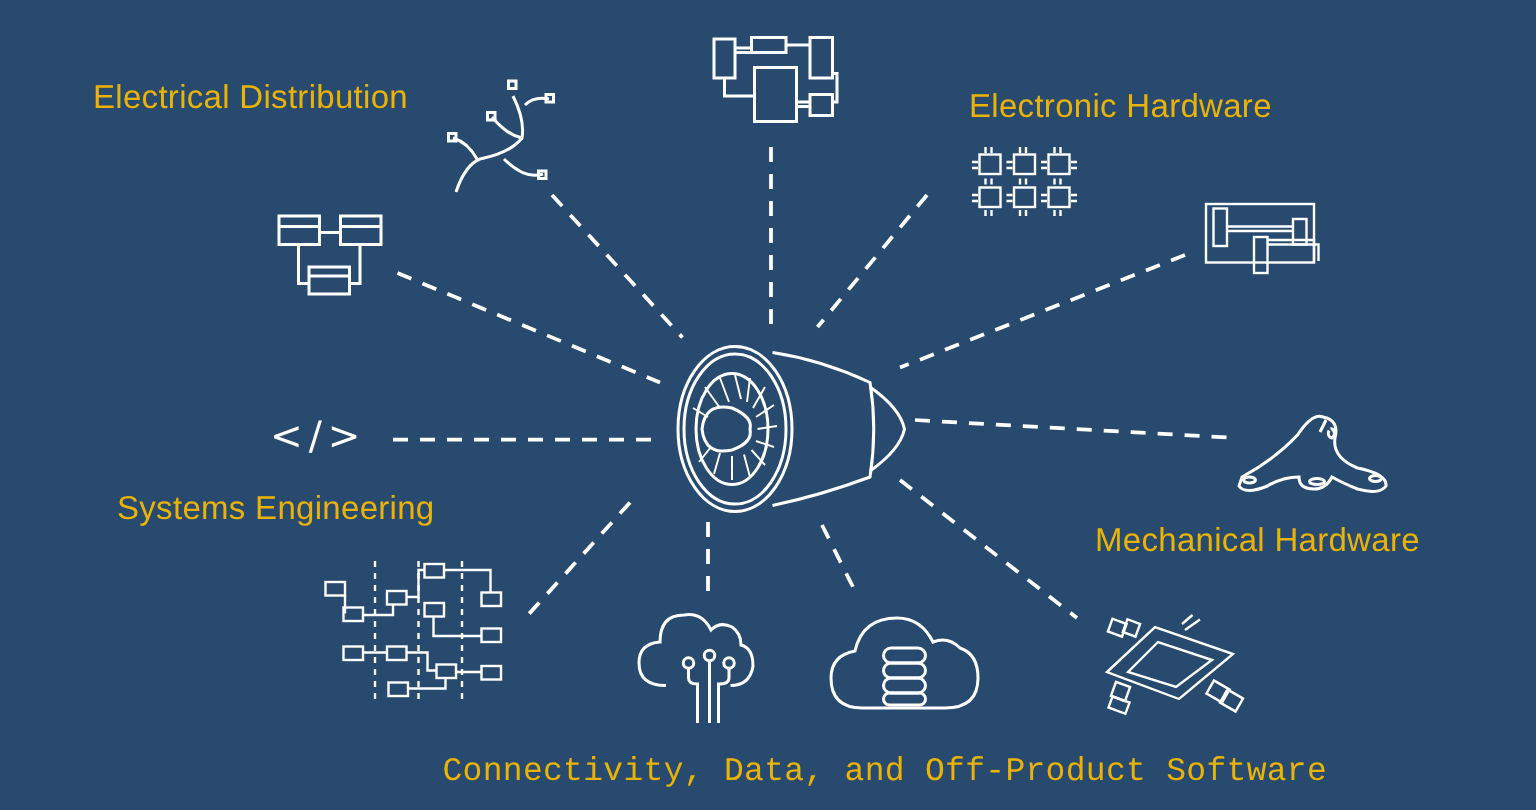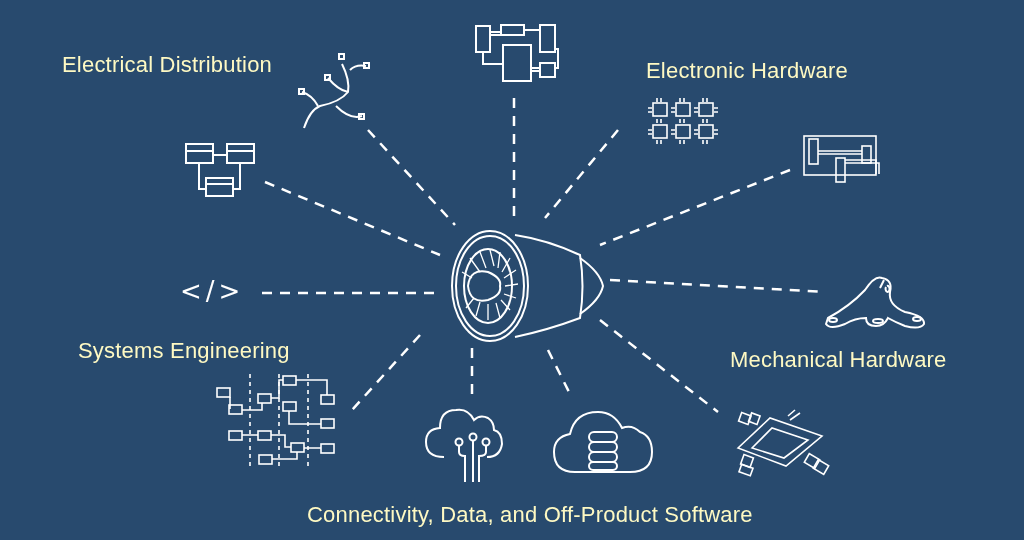--- a/index.html
+++ b/index.html
@@ -1,17 +1,17 @@
 <!DOCTYPE html>
 <html><head>
 <meta charset="utf-8">
 <style>
   html,body{margin:0;padding:0;}
   body{width:1024px;height:540px;background:#284a6e;overflow:hidden;position:relative;font-family:"Liberation Sans","DejaVu Sans",sans-serif;}
-  .label{position:absolute;color:#fef9c3;font-size:22px;font-weight:300;letter-spacing:0.2px;white-space:nowrap;}
+  .label{position:absolute;color:#eab308;font-size:22px;font-weight:300;letter-spacing:0.2px;white-space:nowrap;}
   svg.layer{position:absolute;left:0;top:0;}
   .code{position:absolute;color:#fff;font-size:26px;font-family:"DejaVu Sans",sans-serif;letter-spacing:4px;}
 </style>
 </head>
 <body>
 
 <svg class="layer" width="1024" height="540">
   <g stroke="#ffffff" stroke-width="2.5" stroke-dasharray="10,8" fill="none">
     <line x1="368" y1="130" x2="455" y2="225"></line>
     <line x1="265" y1="182" x2="440" y2="255"></line>
@@ -22,23 +22,23 @@
     <line x1="610" y1="280" x2="825" y2="292"></line>
     <line x1="420" y1="335" x2="352" y2="410"></line>
     <line x1="472" y1="348" x2="472" y2="395"></line>
     <line x1="548" y1="350" x2="572" y2="398"></line>
     <line x1="600" y1="320" x2="718" y2="412"></line>
   </g>
 </svg>
 
 <div class="label" style="left:62px;top:52px;">Electrical Distribution</div>
 <div class="label" style="left:646px;top:58px;text-align:center;">Electronic Hardware</div>
-<div class="label" style="left:78px;top:338px;">Systems Engineering</div>
+<div class="label" style="left:78px;top:326px;">Systems Engineering</div>
 <div class="label" style="left:730px;top:347px;">Mechanical Hardware</div>
-<div class="label" style="left:307px;top:502px;">Connectivity, Data, and Off-Product Software</div>
+<div class="label" style="left:295px;top:502px;font-family:Liberation Mono, monospace;">Connectivity, Data, and Off-Product Software</div>
 
 <div class="code" style="left:180px;top:276px;">&lt;/&gt;</div>
 
 <svg class="layer" width="1024" height="540">
   <g stroke="#ffffff" stroke-width="2" fill="none">
 
     <g>
       <path d="M304 128 Q310 110 320 106 Q340 102 348 92 Q350 80 342 64"></path>
       <path d="M318 106 Q312 95 302 92"></path>
       <path d="M336 106 Q350 120 362 116"></path>

